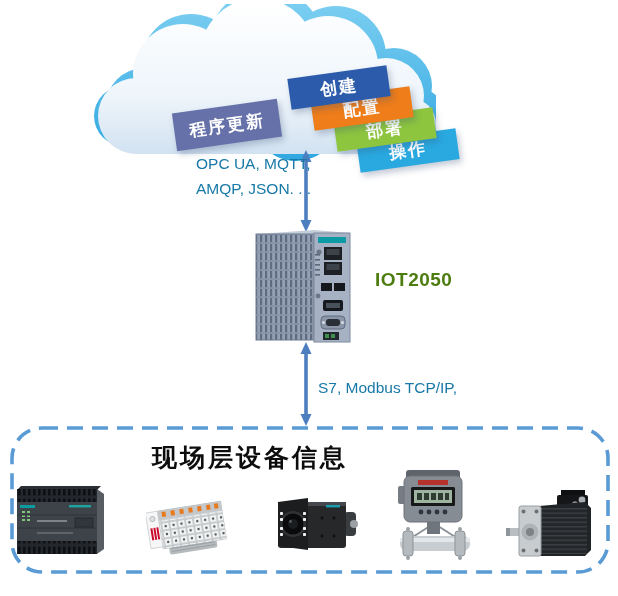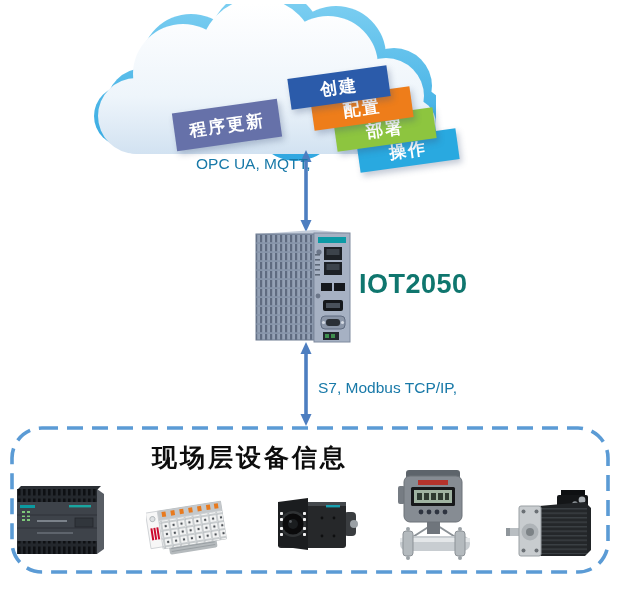--- a/index.html
+++ b/index.html
@@ -12,21 +12,21 @@
   .banner{
     position:absolute;display:flex;align-items:center;justify-content:center;
     color:#fff;font-weight:700;transform:rotate(-8deg);
     box-shadow:2px 4px 6px rgba(60,80,120,.30);
     letter-spacing:2px;font-size:17px;
   }
   .banner.big{font-size:17px;}
   
   .link-text{position:absolute;color:#1879a8;font-size:15.5px;line-height:25px;white-space:nowrap;}
   
-  .iot-label{position:absolute;color:#0f766e;font-size:27px;font-weight:600;letter-spacing:.5px;}
+  .iot-label{position:absolute;color:#4d7c0f;font-size:19px;font-weight:600;letter-spacing:.5px;margin-left:16px;}
   
   .field-title{position:absolute;left:12px;top:441px;width:476px;text-align:center;
     color:#0d0d0d;font-size:25px;font-weight:700;letter-spacing:3px;}
 </style>
 </head>
 <body>
 
 <div class="stage">
 
   <svg class="abs" style="left:88px;top:4px" width="348" height="170" viewBox="0 0 348 170">
@@ -71,20 +71,21 @@
   <div class="banner" style="left: 335px; top: 114px; width: 100px; height: 31px; z-index: 3; background: rgb(141, 197, 63);">部署</div>
   <div class="banner" style="left: 358px; top: 135px; width: 100px; height: 31px; z-index: 2; background: rgb(41, 169, 224);">操作</div>
 
   <svg class="abs" style="left:297px;top:150px" width="18" height="82" viewBox="0 0 18 82">
     <line x1="9" y1="9" x2="9" y2="73" stroke="#4d7ec0" stroke-width="3.6"></line>
     <polygon points="9,0 3.5,12 14.5,12" fill="#4d7ec0"></polygon>
     <polygon points="9,82 3.5,70 14.5,70" fill="#4d7ec0"></polygon>
   </svg>
   <div class="link-text" style="left:196px;top:151px">
     <div>OPC UA, MQTT,</div>
+    <div>AMQP, JSON. . .</div>
   </div>
 
   <svg class="abs" style="left:250px;top:226px" width="106" height="122" viewBox="0 0 106 122">
     <defs>
       <pattern id="fins" width="5" height="9" patternUnits="userSpaceOnUse">
         <rect width="5" height="9" fill="#94a1b5"></rect>
         <rect width="2.2" height="9" fill="#5f6b80"></rect>
         <rect y="7.2" width="5" height="1.8" fill="#8795aa"></rect>
       </pattern>
     </defs>

